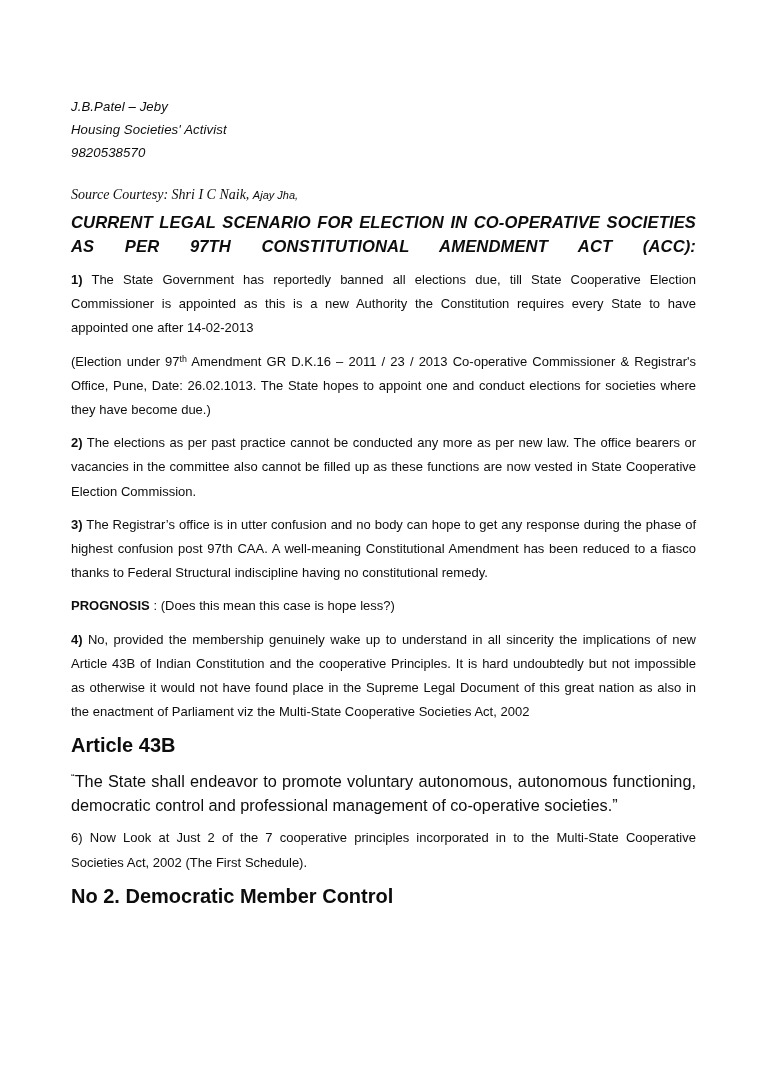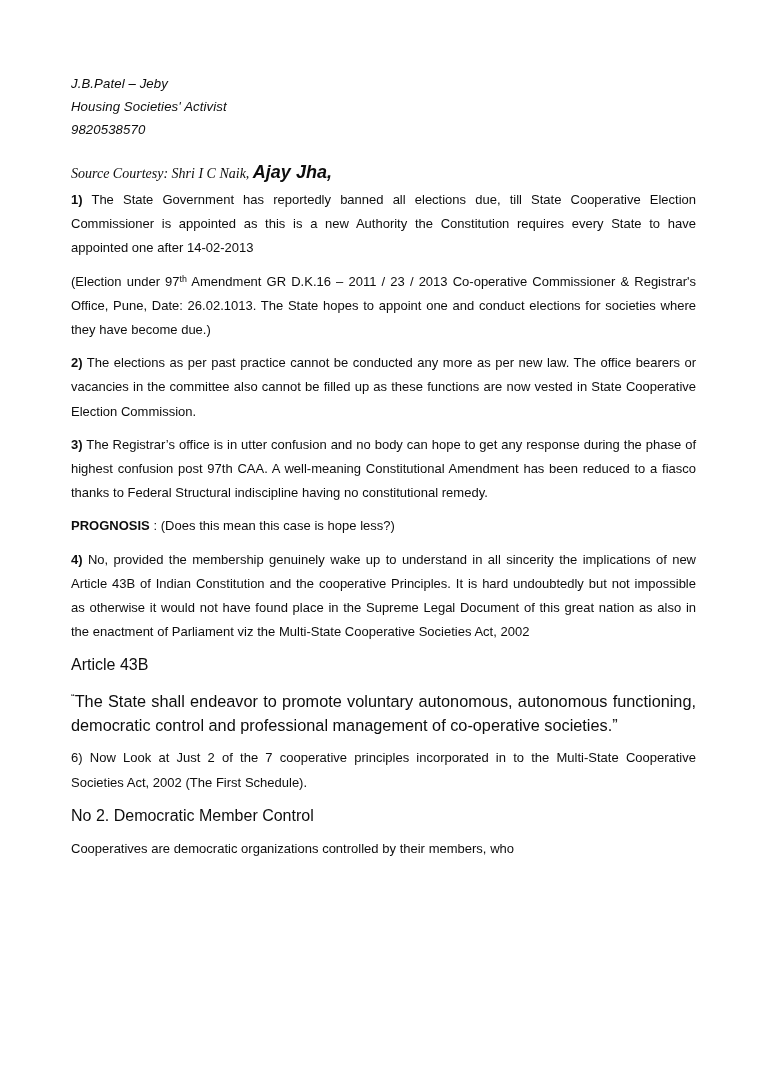--- a/index.html
+++ b/index.html
@@ -19,20 +19,21 @@
   .page {
     position: relative;
     width: 768px;
     height: 1087px;
     background: #ffffff;
     box-sizing: border-box;
     padding: 72px 72px 0 71px;
   }
   .content {
     width: 625px;
+    margin-top: 23px;
   }
 
   
   .author-block {
     margin: 0 0 2px 0;
   }
   .author-line {
     font-style: italic;
     font-size: 13.2px;
     line-height: 23px;
@@ -47,22 +48,22 @@
     line-height: 20px;
   }
   .source-serif {
     font-family: "Liberation Serif", serif;
     font-style: italic;
     font-size: 14px;
   }
   .source-sans {
     font-family: "Liberation Sans", sans-serif;
     font-style: italic;
-    font-weight: 700;
-    font-size: 18px;
+    font-weight: 400;
+    font-size: 11px;
   }
 
   
   .doc-title {
     font-weight: bold;
     font-style: italic;
     font-size: 16.6px;
     line-height: 23.5px;
     text-align: justify;
     text-align-last: justify;
@@ -82,23 +83,23 @@
   .num {
     font-weight: bold;
   }
   sup.sup {
     font-size: 0.68em;
     vertical-align: 0.42em;
     line-height: 0;
   }
 
   h3.heading {
-    font-size: 16px;
+    font-size: 20px;
     line-height: 24px;
-    font-weight: normal;
+    font-weight: bold;
     margin: 7px 0 9px 0;
     text-align: left;
   }
 
   .label-bold {
     font-weight: bold;
   }
 
   .quote-para {
     font-size: 16.3px;
@@ -121,20 +122,21 @@
     <div class="author-block">
       <div class="author-line">J.B.Patel – Jeby</div>
       <div class="author-line">Housing Societies' Activist</div>
       <div class="author-line">9820538570</div>
     </div>
 
     <div class="source-line">
       <span class="source-serif">Source Courtesy: Shri I C Naik,</span><span class="source-serif"> </span><span class="source-sans">Ajay Jha,</span>
     </div>
 
+    <div class="doc-title">CURRENT LEGAL SCENARIO FOR ELECTION IN CO-OPERATIVE SOCIETIES AS PER 97TH CONSTITUTIONAL AMENDMENT ACT (ACC):</div>
 
     <p class="para"><span class="num">1)</span><span> The State Government has reportedly banned all elections due, till State Cooperative Election Commissioner is appointed as this is a new Authority the Constitution requires every State to have appointed one after 14-02-2013</span></p>
 
     <p class="para"><span>(Election under 97</span><sup class="sup">th</sup><span> Amendment GR D.K.16 – 2011 / 23 / 2013 Co-operative Commissioner &amp; Registrar's Office, Pune, Date: 26.02.1013. The State hopes to appoint one and conduct elections for societies where they have become due.)</span></p>
 
     <p class="para"><span class="num">2)</span><span> The elections as per past practice cannot be conducted any more as per new law. The office bearers or vacancies in the committee also cannot be filled up as these functions are now vested in State Cooperative Election Commission.</span></p>
 
     <p class="para"><span class="num">3)</span><span> The Registrar’s office is in utter confusion and no body can hope to get any response during the phase of highest confusion post 97th CAA. A well-meaning Constitutional Amendment has been reduced to a fiasco thanks to Federal Structural indiscipline having no constitutional remedy.</span></p>
 
     <p class="para"><span class="label-bold">PROGNOSIS</span><span> : (Does this mean this case is hope less?)</span></p>
@@ -143,16 +145,15 @@
 
     <h3 class="heading">Article 43B</h3>
 
     <p class="quote-para"><span class="openquote">“</span><span>The State shall endeavor to promote voluntary autonomous, autonomous functioning, democratic control and professional management of co-operative societies.”</span></p>
 
 
     <p class="para">6) Now Look at Just 2 of the 7 cooperative principles incorporated in to the Multi-State Cooperative Societies Act, 2002 (The First Schedule).</p>
 
     <h3 class="heading">No 2. Democratic Member Control</h3>
 
-    <p class="para">Cooperatives are democratic organizations controlled by their members, who</p>
 
   </div>
 </div>
 
 </body></html>

